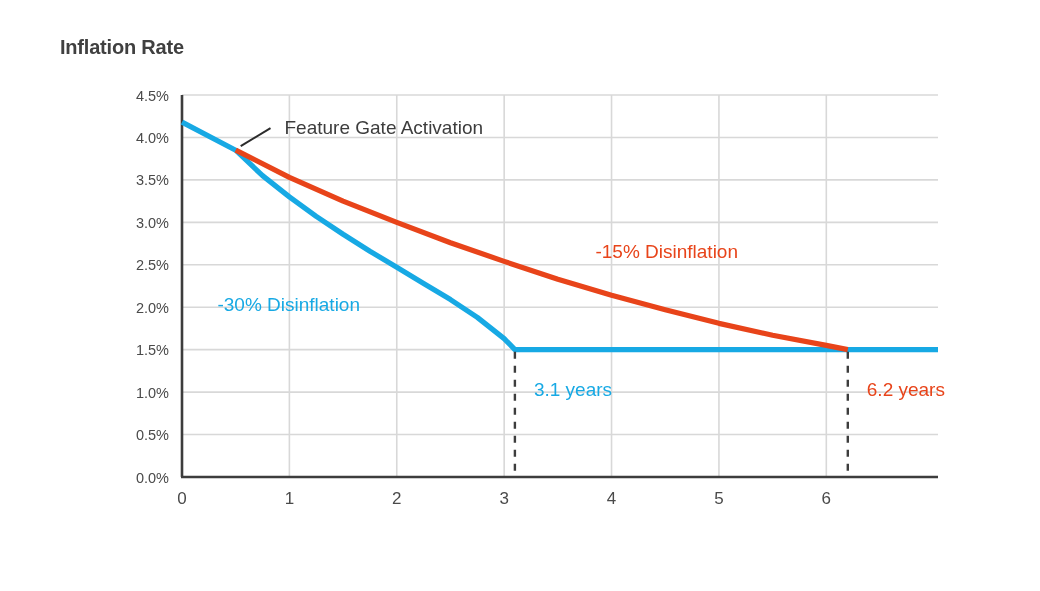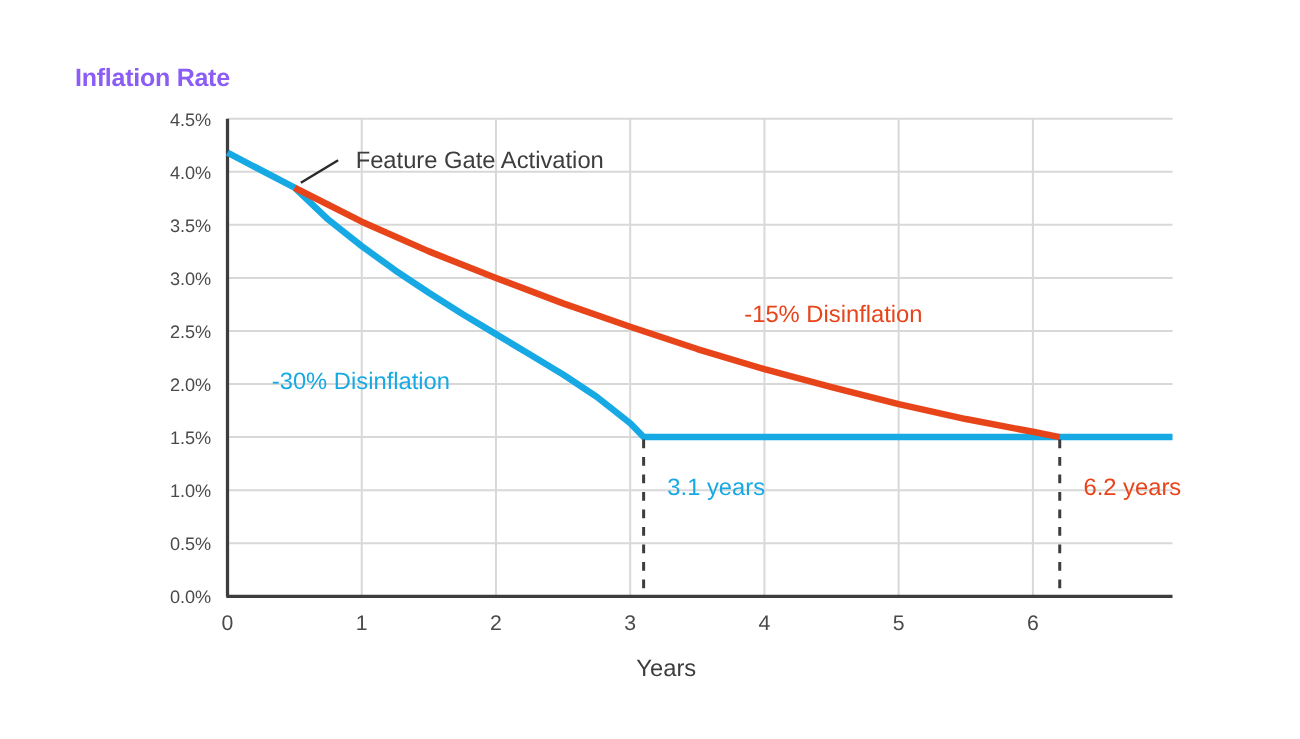--- a/index.html
+++ b/index.html
@@ -17,24 +17,24 @@
   #stage {
     position: absolute;
     left: 0; top: 0;
     width: 1040px;
     height: 591px;
     background: #ffffff;
   }
   .chart-title {
     position: absolute;
     left: 60px;
-    top: 52px;
+    top: 36px;
     font-size: 20px;
     font-weight: bold;
-    color: #8b5cf6;
+    color: #404040;
     letter-spacing: -0.2px;
     white-space: nowrap;
   }
   .xaxis-title {
     position: absolute;
     left: 0;
     top: 525px;
     width: 1040px;
     text-align: center;
     font-size: 19px;
@@ -145,15 +145,14 @@
     <g id="serieslabels">
         <text x="217.4375" y="311.4666666666667" class="series-label" fill="#17A9E4" text-anchor="start">-30% Disinflation</text>
         <text x="595.4375" y="257.9866666666667" class="series-label" fill="#E8441A" text-anchor="start">-15% Disinflation</text>
       </g>
     <g id="calloutlabels">
         <text x="533.8977272727273" y="396.35555555555555" class="callout-label" fill="#17A9E4" text-anchor="start">3.1 years</text>
         <text x="866.7954545454546" y="396.35555555555555" class="callout-label" fill="#E8441A" text-anchor="start">6.2 years</text>
       </g>
   </svg>
 
-  <div class="xaxis-title"><span>Years</span></div>
 
 </div>
 
 </body></html>

